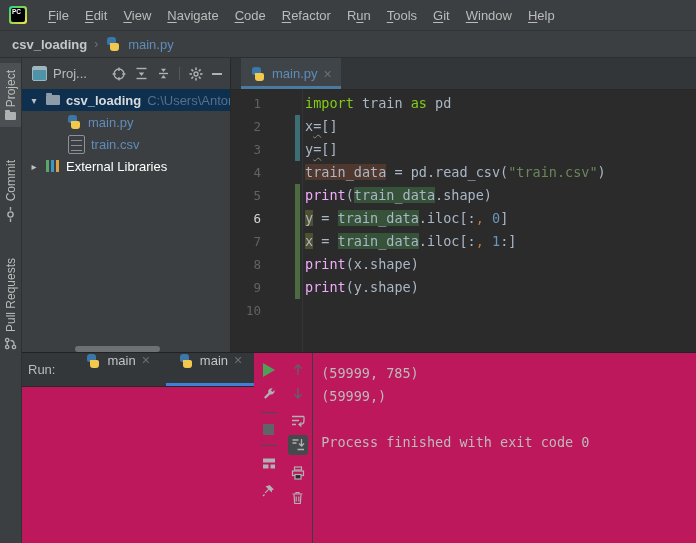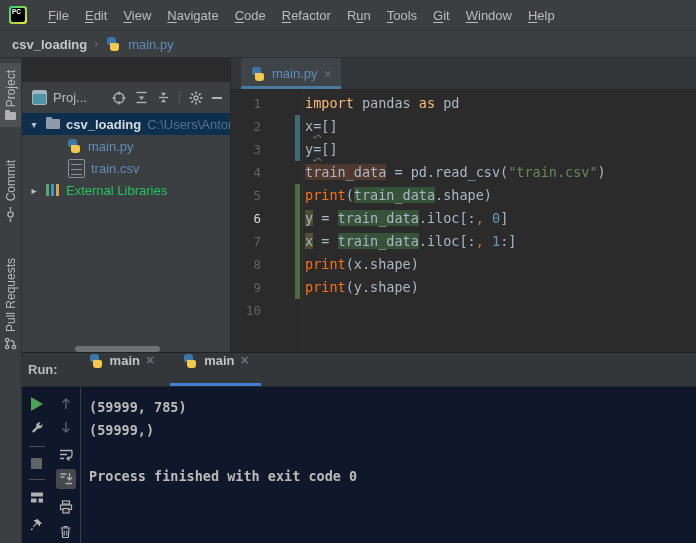--- a/index.html
+++ b/index.html
@@ -26,35 +26,35 @@
   .py-icon::after{content:"";position:absolute;right:2px;bottom:1px;width:9px;height:8px;background:#F2C94C;border-radius:0 2px 3px 3px;}
   
   .main{display:flex;height:295px;}
   .stripe{width:21px;background:#3C3F41;border-right:1px solid #2e3133;display:flex;flex-direction:column;align-items:center;flex:none;}
   .stripe-btn{display:flex;flex-direction:column;align-items:center;gap:5px;padding:7px 0;width:100%;}
   .stripe-btn.selected{background:#4C5052;}
   .v-label{writing-mode:vertical-rl;transform:rotate(180deg);font-size:12px;color:#BBBBBB;}
   .folder-glyph{width:11px;height:8px;background:#AFB1B3;border-radius:1px;position:relative;}
   .folder-glyph::before{content:"";position:absolute;top:-2px;left:0;width:5px;height:2px;background:#AFB1B3;border-radius:1px 1px 0 0;}
   
-  .proj-panel{width:208px;background:#3C3F41;border-right:1px solid #282828;flex:none;position:relative;overflow:hidden;margin-top:24px;}
+  .proj-panel{width:208px;background:#3C3F41;border-right:1px solid #282828;flex:none;position:relative;overflow:hidden;}
   .proj-head{height:31px;display:flex;align-items:center;padding:0 8px 0 10px;gap:6px;}
   .proj-tab-icon{width:13px;height:13px;border-radius:2px;background:#4F93A8;border:1px solid #9FB6BE;box-shadow:inset 0 3px 0 #9FB6BE;flex:none;}
   .proj-head-label{color:#BBBBBB;}
   .proj-head-icons{margin-left:auto;display:flex;align-items:center;gap:9px;}
   .hdiv{width:1px;height:13px;background:#55585A;}
   .minus-glyph{width:10px;height:2px;background:#AFB1B3;}
   .tree{font-size:13px;}
   .tree-row{height:22px;display:flex;align-items:center;gap:6px;white-space:nowrap;}
   .tree-row.selected{background:#0E2F4D;}
   .tw{color:#BDC1C5;width:12px;text-align:center;flex:none;font-size:10px;}
   .root-name{font-weight:bold;color:#D6DBE0;}
   .root-path{color:#54718F;overflow:hidden;}
   .blue-file{color:#5F8CBA;}
-  .plain-node{color:#22c55e;}
+  .plain-node{color:#ffffff;}
   .folder-icon{width:14px;height:10px;background:#8E9BA8;border-radius:1px;position:relative;flex:none;}
   .folder-icon::before{content:"";position:absolute;top:-2px;left:0;width:6px;height:2px;background:#8E9BA8;border-radius:1px 1px 0 0;}
   .csv-icon{width:11px;height:13px;border:1px solid #8A9199;border-radius:2px;flex:none;
             background:repeating-linear-gradient(#3C3F41 0 2px,#8A9199 2px 3px,#3C3F41 3px 5px) content-box;padding:2px;}
   .lib-icon{width:14px;height:12px;flex:none;
             background:linear-gradient(90deg,#59A869 0 3px,transparent 3px 5px,#3D94C9 5px 8px,transparent 8px 10px,#D9A343 10px 13px,transparent 13px);}
   .scratch-icon{width:12px;height:13px;border:1px solid #8A9199;border-radius:2px;position:relative;flex:none;}
   .scratch-icon::after{content:"";position:absolute;right:-3px;bottom:-3px;width:8px;height:8px;border-radius:50%;background:#3D94C9;border:1px solid #2B2B2B;}
   .hscroll{position:absolute;bottom:1px;left:53px;width:85px;height:6px;border-radius:3px;background:#6E7173;}
   
@@ -66,28 +66,28 @@
   .tab-close{color:#6B7178;font-size:14px;line-height:14px;}
   .code-area{position:relative;flex:1;padding-top:2px;overflow:hidden;}
   .code-area::before{content:"";position:absolute;left:71px;top:0;bottom:0;width:1px;background:#313538;}
   .code-line{display:flex;height:23px;line-height:23px;font-family:"DejaVu Sans Mono",monospace;font-size:13.5px;}
   .line-num{width:30px;text-align:right;color:#606366;flex:none;font-size:12.5px;}
   .line-num.current{color:#D4D4D4;}
   .line-code{margin-left:44px;white-space:pre;}
   .gutter-bar{position:absolute;left:64px;width:5px;}
   .gutter-bar.modified{background:#3D6E75;}
   .gutter-bar.added{background:#4D6B40;}
-  .tk-kw{color:#fdba74;text-align:right;} .tk-d{color:#A9B7C6;} .tk-str{color:#6A8759;} .tk-num{color:#6897BB;}
-  .tk-bi{color:#f97316;} .tk-cm{color:#CC7832;}
+  .tk-kw{color:#84cc16;text-align:right;} .tk-d{color:#A9B7C6;} .tk-str{color:#6A8759;} .tk-num{color:#6897BB;}
+  .tk-bi{color:#f0abfc;} .tk-cm{color:#CC7832;}
   .tk-wv{color:#A9B7C6;text-decoration:underline wavy #8C8C8C 1px;text-underline-offset:3px;}
   .tk-hlw{color:#A9B7C6;background:#50382E;}
   .tk-hlr{color:#A9B7C6;background:#365239;}
   .tk-hlv{color:#A9B7C6;background:#4E5030;}
   
-  .run-panel{position:absolute;left:22px;right:0;top:352px;bottom:0;background:#0f172a;border-top:1px solid #202224;display:flex;flex-direction:column;font-weight:bold;}
+  .run-panel{position:absolute;left:22px;right:0;top:352px;bottom:0;background:#be185d;border-top:1px solid #202224;display:flex;flex-direction:row;}
   .stripe-bottom{position:absolute;left:0;top:352px;bottom:0;width:21px;background:#3C3F41;border-right:1px solid #2e3133;}
   .run-head{height:33px;background:#33373A;border-bottom:1px solid #26282a;display:flex;align-items:stretch;flex:none;}
   .run-label{align-self:center;padding:0 14px 0 6px;color:#BBBBBB;}
   .run-tab{display:flex;gap:6px;padding:0 12px;position:relative;margin-left:4px;}
   .run-tab .run-tab-label{color:#C2C5C7;}
   .run-tab.selected::after{content:"";position:absolute;left:0;right:0;bottom:0;height:3px;background:#3F80D8;}
   .run-body{flex:1;display:flex;min-height:0;border-radius:16px;}
   .tool-col{width:29px;display:flex;flex-direction:column;align-items:center;flex:none;}
   .tcdiv{width:16px;height:1px;background:#4A4D4F;margin-top:10px;}
   .vdiv{width:1px;background:#3B3E40;flex:none;}
@@ -213,21 +213,21 @@
       <div class="tabbar">
         <div class="ed-tab">
           <span class="py-icon"></span>
           <span class="ed-tab-label">main.py</span>
           <span class="tab-close">×</span>
         </div>
       </div>
       <div class="code-area" id="code-lines">
           <div class="code-line">
             <span class="line-num">1</span>
-            <span class="line-code"><span class="tk-kw">import</span><span class="tk-d"> pandas </span><span class="tk-kw">as</span><span class="tk-d"> pd</span></span>
+            <span class="line-code"><span class="tk-kw">import</span><span class="tk-d"> train </span><span class="tk-kw">as</span><span class="tk-d"> pd</span></span>
           </div>
           <div class="code-line">
             <span class="line-num">2</span>
             <span class="line-code"><span class="tk-d">x</span><span class="tk-wv">=</span><span class="tk-d">[]</span></span>
           </div>
           <div class="code-line">
             <span class="line-num">3</span>
             <span class="line-code"><span class="tk-d">y</span><span class="tk-wv">=</span><span class="tk-d">[]</span></span>
           </div>
           <div class="code-line">

